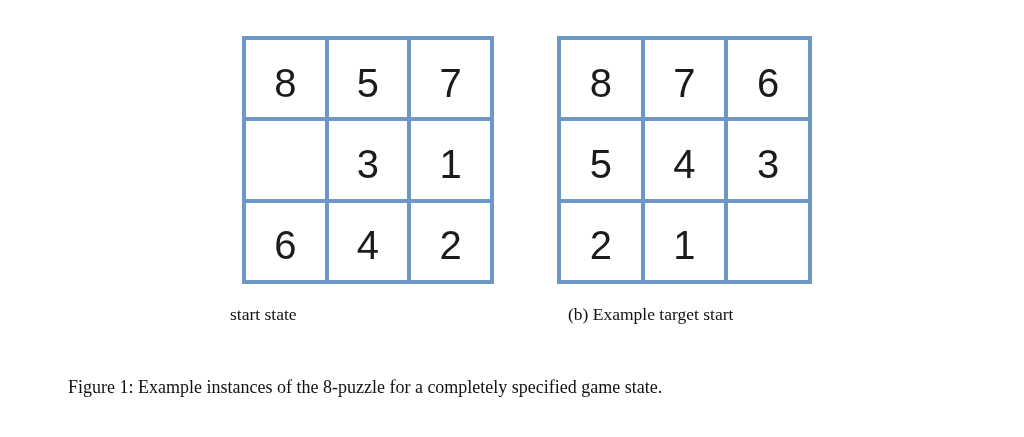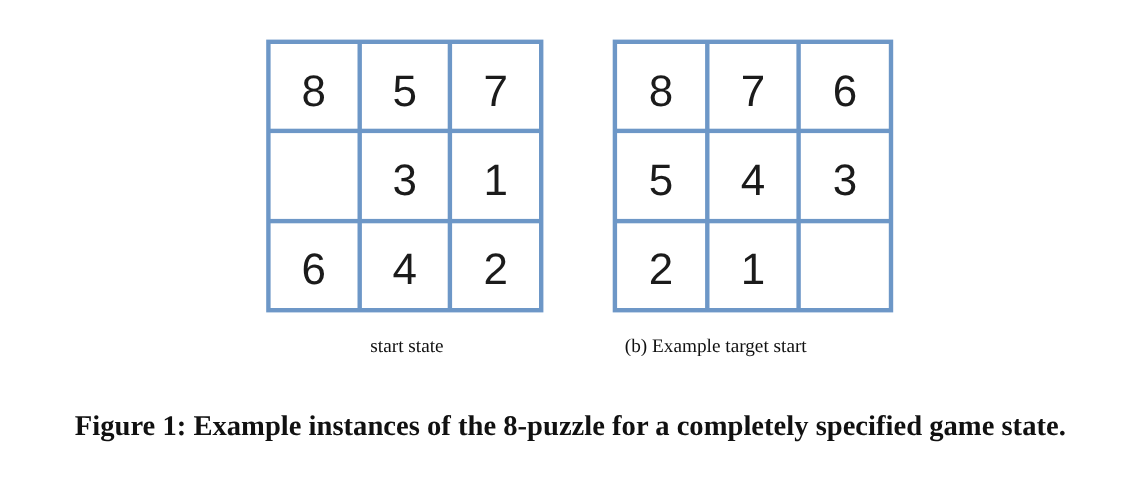--- a/index.html
+++ b/index.html
@@ -44,31 +44,30 @@
   }
   .subcaption {
     position: absolute;
     top: 302px;
     font-size: 17.5px;
     line-height: 24px;
     color: var(--text-color);
   }
   .subcaption-a { left: 230px; width: 280px; }
   .subcaption-a .line1 { word-spacing: 26px; white-space: nowrap; }
-  .subcaption-a .line2 { word-spacing: normal; text-align: center; }
+  .subcaption-a .line2 { word-spacing: normal; }
   .subcaption-b { left: 568px; white-space: nowrap; }
   .figure-caption {
     position: absolute;
     left: 68px;
     top: 374px;
-    font-size: 26px;
+    font-size: 18px;
     line-height: 26px;
     color: var(--text-color);
     white-space: nowrap;
-    font-weight: bold;
   }
 </style>
 </head>
 <body>
 
 <div class="page">
 
   <div class="puzzle-grid grid-a">
     <div class="cell">8</div>
     <div class="cell">5</div>

